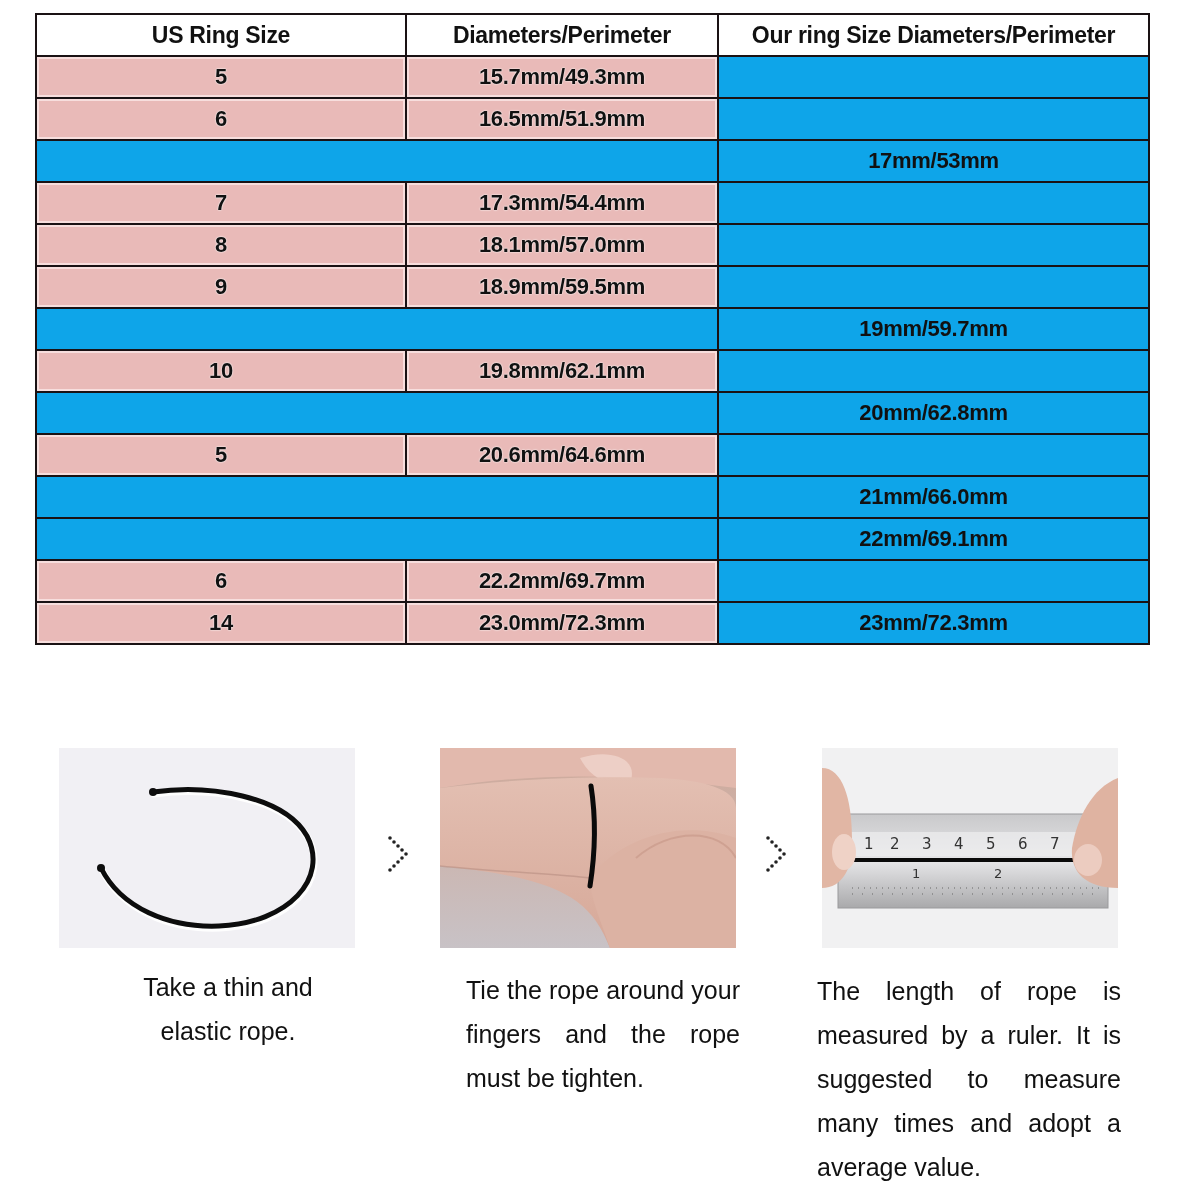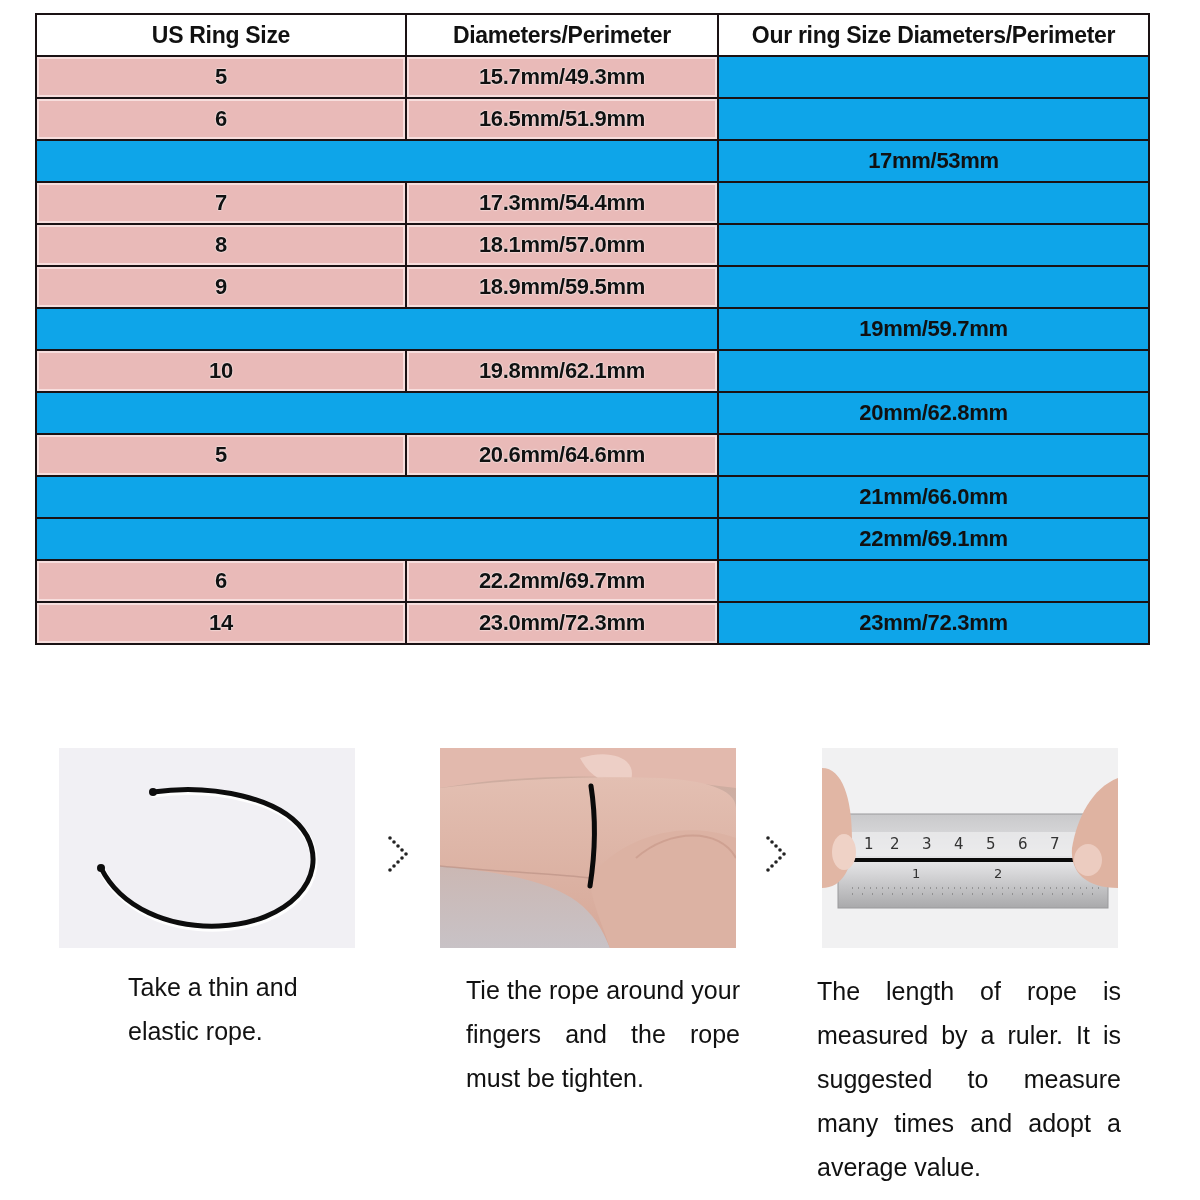--- a/index.html
+++ b/index.html
@@ -61,20 +61,21 @@
       height: 44px;
     }
     .arrow-1 { left: 386px; }
     .arrow-2 { left: 764px; }
 
     .caption {
       position: absolute;
       font-size: 25px;
       line-height: 44px;
       color: #111;
+      text-align: center;
     }
     .caption-1 { left: 128px; top: 965px; width: 200px; }
     .caption-2 { left: 466px; top: 968px; width: 274px; text-align: justify; text-align-last: left; }
     .caption-3 { left: 817px; top: 969px; width: 304px; text-align: justify; text-align-last: left; }
   </style>
 </head>
 <body>
 
 <div class="page">
 

